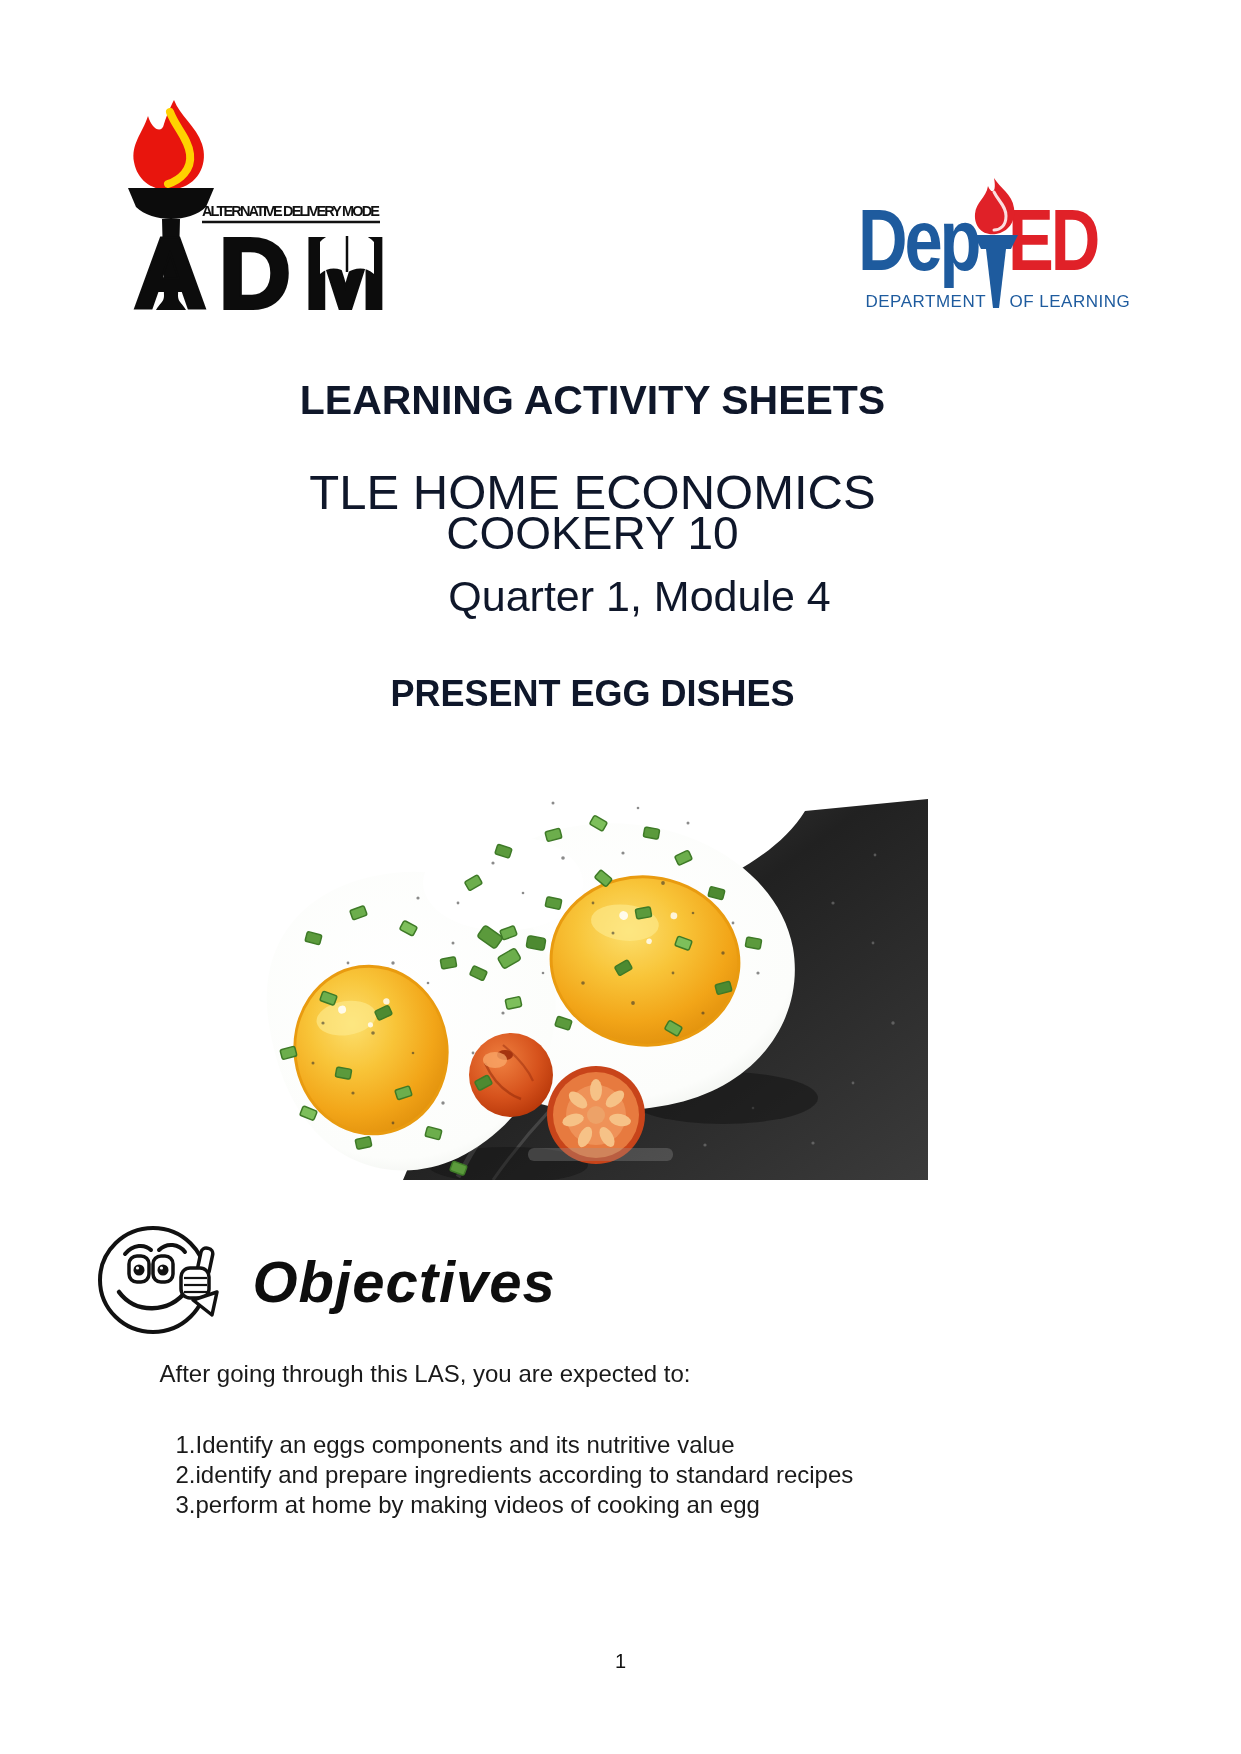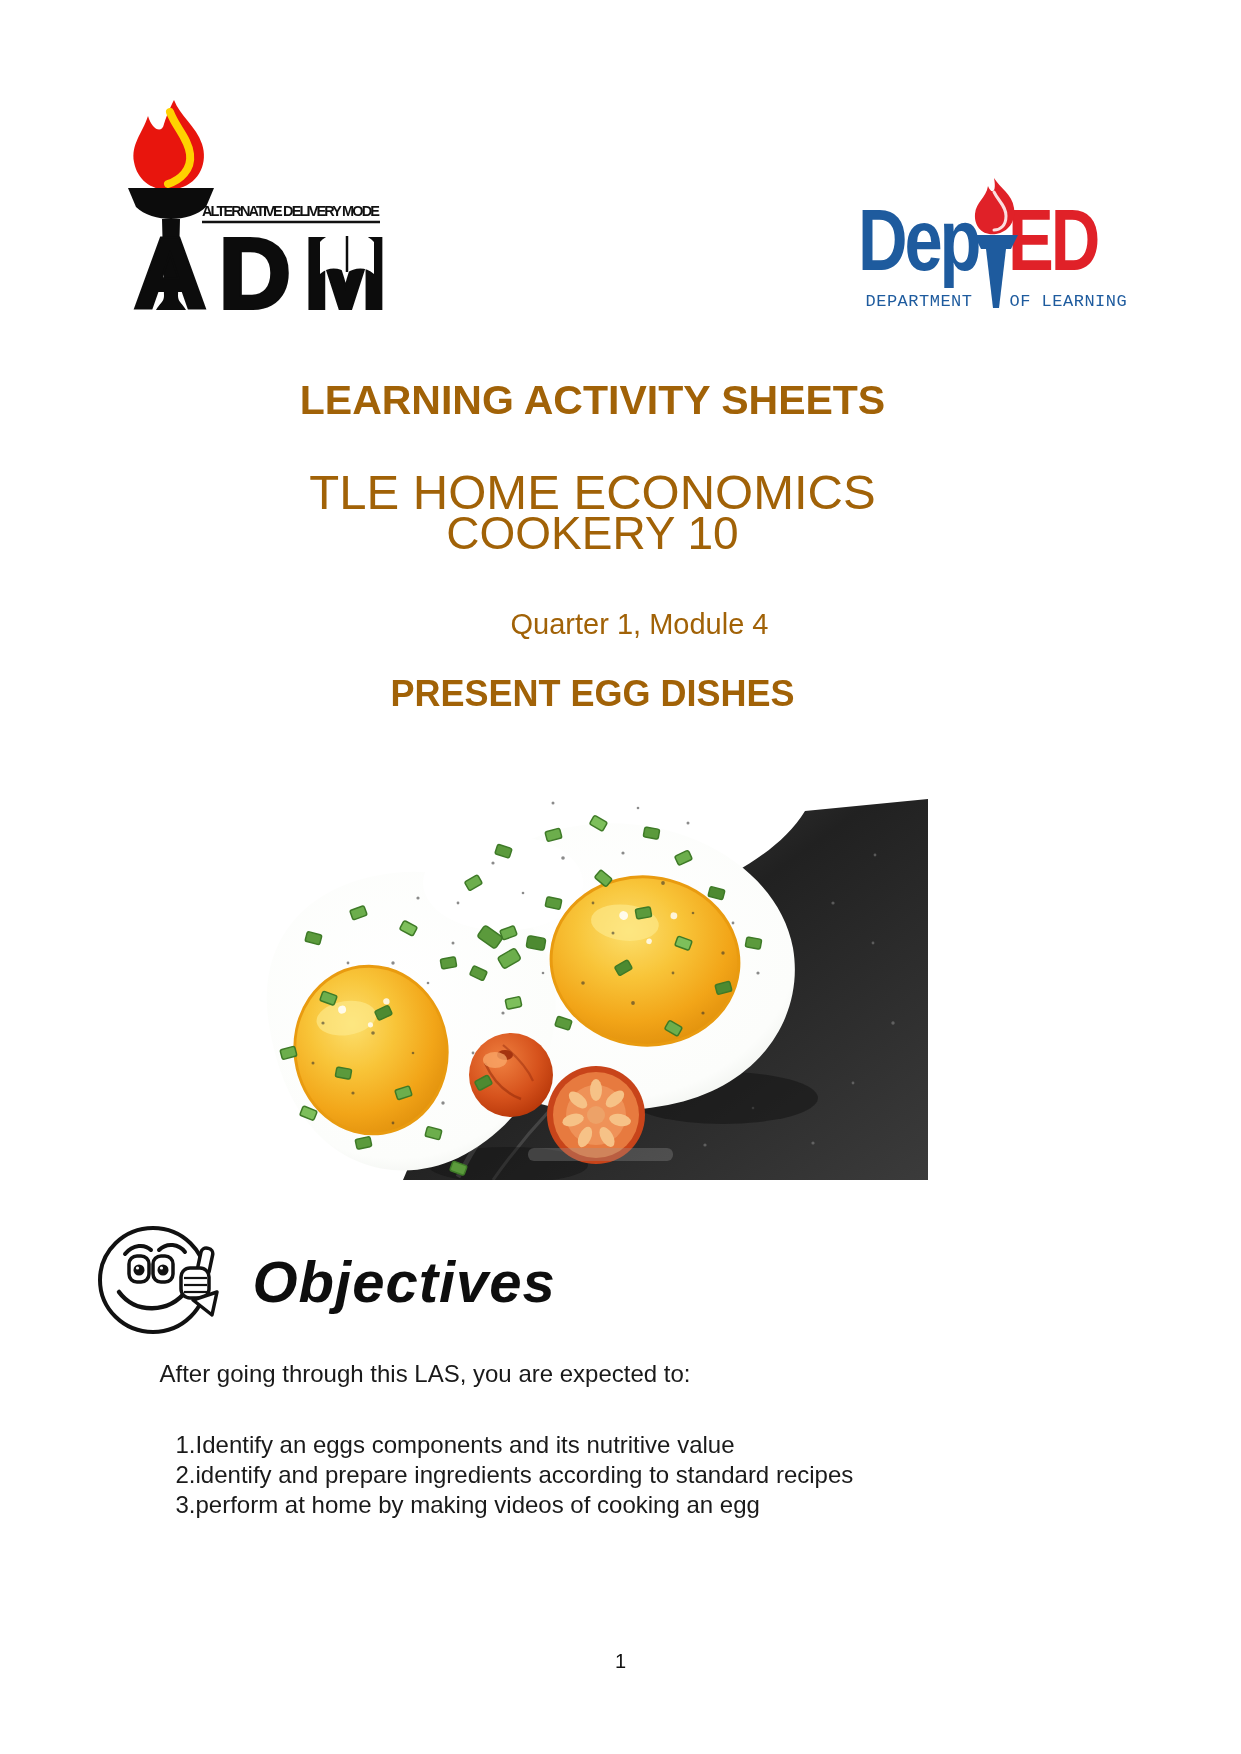--- a/index.html
+++ b/index.html
@@ -2,33 +2,33 @@
 <html><head>
 <meta charset="utf-8">
 <style>
   html,body{margin:0;padding:0;background:#ffffff;}
   .page{
     position:relative;width:1196px;height:1754px;margin:0 auto;background:#ffffff;
     font-family:"Liberation Sans",sans-serif;color:#1a1a1a;overflow:hidden;
   }
   .abs{position:absolute;}
   
-  .t-line{position:absolute;left:0;width:1140px;text-align:center;white-space:nowrap;color:#a16207;}
+  .t-line{position:absolute;left:0;width:1140px;text-align:center;white-space:nowrap;color:#0f172a;}
   .t1{top:377px;font-size:41px;font-weight:bold;}
   .t2{top:444px;font-size:49px;margin-top:20px;}
   .t3{top:506px;font-size:46px;}
-  .t4{top:608px;font-size:29px;padding-left:47px;}
+  .t4{top:572px;font-size:43px;padding-left:47px;}
   .t5{top:673px;font-size:36px;font-weight:bold;}
   
   .deped{position:absolute;left:835px;top:172px;width:300px;height:145px;}
   .deped .word{position:absolute;top:24px;font-size:88px;font-weight:bold;line-height:1;
     letter-spacing:-4px;transform:scaleX(0.78);transform-origin:0 0;white-space:nowrap;}
   .deped .blue{left:0;color:#1e5b9e;}
   .deped .red{left:150px;color:#e02128;}
-  .deped .cap{position:absolute;top:120px;font-family:Liberation Mono, monospace;
+  .deped .cap{position:absolute;top:120px;font-family:Liberation Sans, sans-serif;
     font-size:17px;color:#1e5b9e;letter-spacing:0.5px;white-space:nowrap;}
   .cap-l{left:8px;}
   .cap-r{left:152px;}
   
   .obj-head{position:absolute;left:230px;top:1248px;font-size:58px;font-weight:bold;
     font-style:italic;letter-spacing:1px;color:#0e0e0e;}
   .intro{position:absolute;left:137px;top:1360px;font-size:24px;}
   .obj-list{position:absolute;left:137px;top:1430px;font-size:24px;line-height:30px;margin-left:16px;}
   
   .pageno{position:absolute;left:0;top:1650px;width:100%;text-align:center;font-size:20px;color:#111;}

